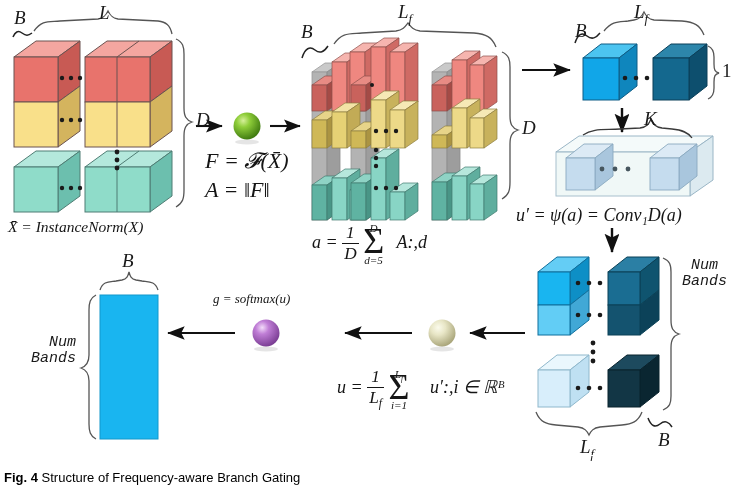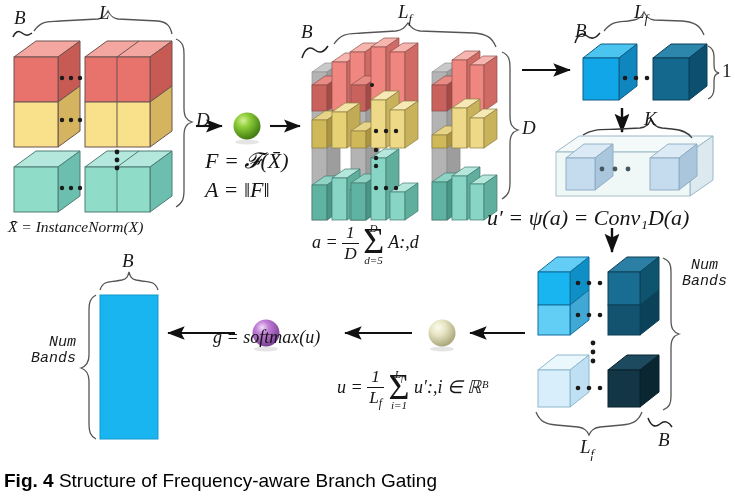--- a/index.html
+++ b/index.html
@@ -38,21 +38,21 @@
     position: absolute;
     font-family: "Liberation Serif", serif;
     color: #151515;
     white-space: nowrap;
   }
   .caption {
     position: absolute;
     left: 4px;
     top: 470px;
     font-family: "Liberation Sans", sans-serif;
-    font-size: 19px;
+    font-size: 13px;
     color: #000;
     white-space: nowrap;
   }
   .caption b { font-weight: bold; }
   .hrule {
     position: absolute;
     left: 0;
     top: 455px;
     width: 735px;
     height: 1px;
@@ -453,37 +453,37 @@
   <span>a =</span>
   <span class="fr">
     <span class="num">1</span>
     <span class="den">D</span>
   </span>
   <span class="sig">
     <span class="top">D</span>
     <span class="big">Σ</span>
     <span class="bot">d=5</span>
   </span>
-  <span style="">A:,d</span>
-</div>
-
-<div class="formula" style="left:487px; top:205px; font-size:22px; font-style:italic;">u′ = ψ(a) = Conv₁D(a)</div>
+  <span style="margin-left:8px;">A:,d</span>
+</div>
+
+<div class="formula" style="left:516px; top:205px; font-size:18px; font-style:italic;">u′ = ψ(a) = Conv₁D(a)</div>
 
 <div class="formula" style="left:337px; top:368px; font-size:18px; font-style:italic;">
   <span>u =</span>
   <span class="fr">
     <span class="num">1</span>
     <span class="den"><i>L</i><sub><i>f</i></sub></span>
   </span>
   <span class="sig">
     <span class="top"><i>L</i><sub><i>f</i></sub></span>
     <span class="big">Σ</span>
     <span class="bot">i=1</span>
   </span>
-  <span style="margin-left:0;">u′:,i ∈ ℝᴮ</span>
-</div>
-
-<div class="formula" style="left:213px; top:291px; font-size:18px; font-style:italic;margin-top:36px;">g = softmax(u)</div>
+  <span style="margin-left:16px;">u′:,i ∈ ℝᴮ</span>
+</div>
+
+<div class="formula" style="left:213px; top:291px; font-size:13px; font-style:italic;">g = softmax(u)</div>
 
 <div class="hrule"></div>
 <div class="caption">
   <b>Fig. 4</b><span> Structure of Frequency-aware Branch Gating</span>
 </div>
 
 </body></html>

